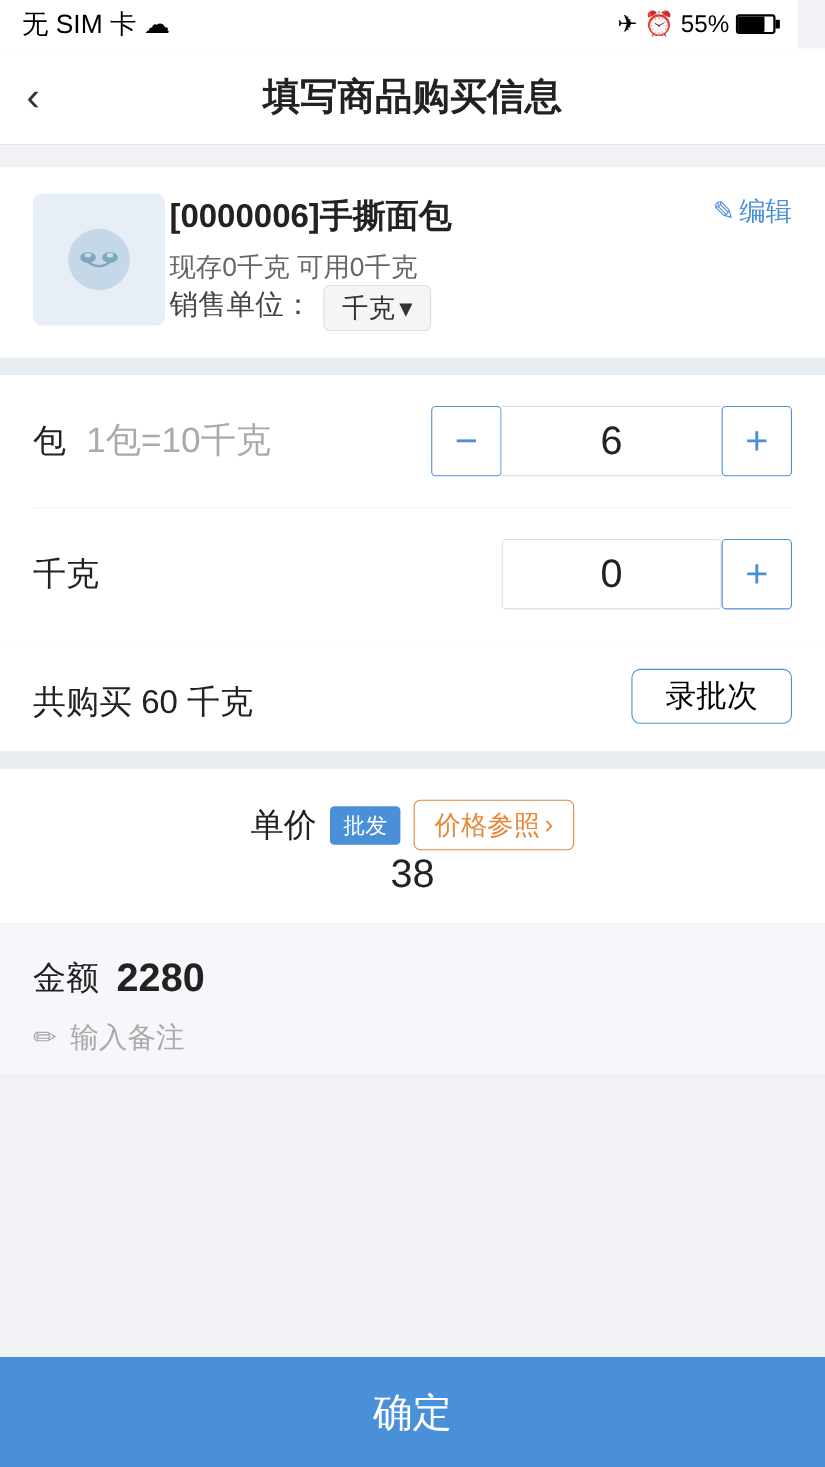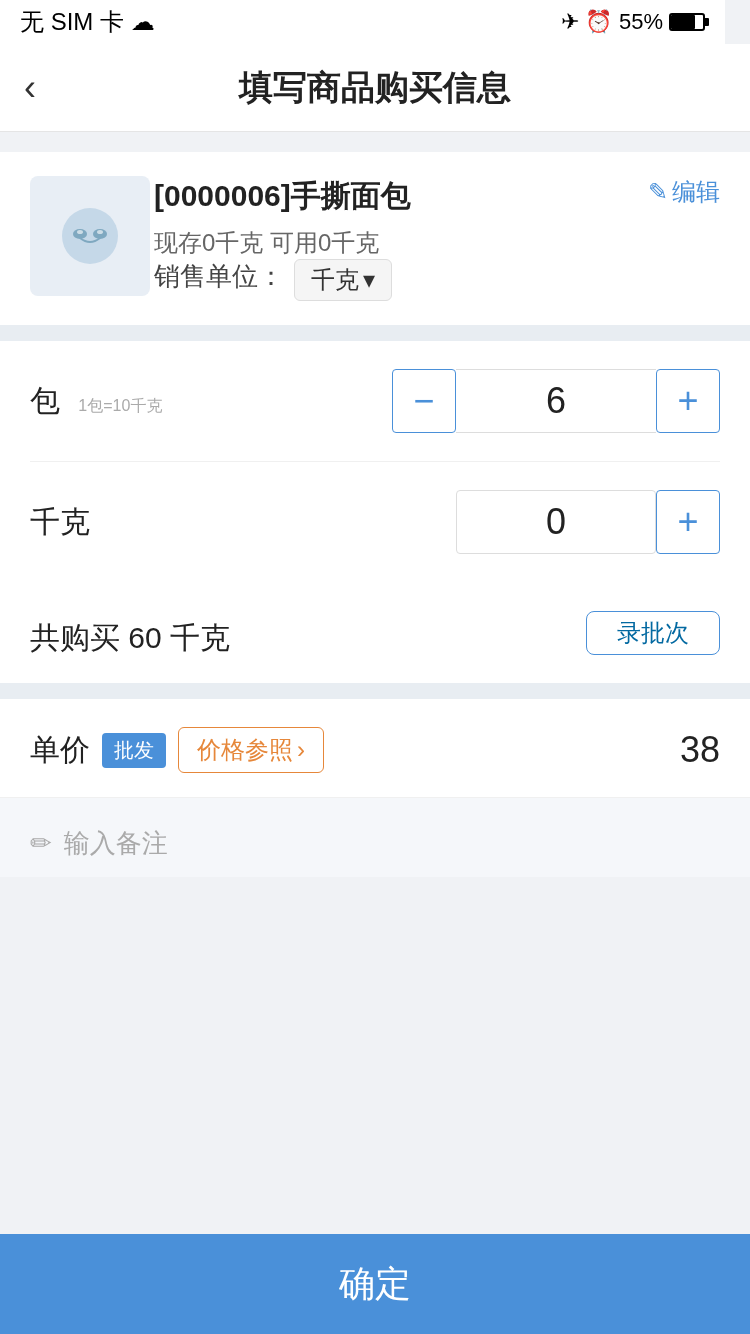--- a/index.html
+++ b/index.html
@@ -130,21 +130,21 @@
       padding: 28px 0;
       border-bottom: 1px solid #f0f0f0;
     }
     .input-row:last-child { border-bottom: none; }
     .input-label {
       font-size: 30px;
       color: #222;
       flex: 1;
     }
     .input-hint {
-      font-size: 16px;
+      font-size: 32px;
       color: #aaa;
       margin-left: 10px;
     }
     .qty-control {
       display: flex;
       align-items: center;
       gap: 0;
     }
     .qty-btn {
       width: 64px;
@@ -195,44 +195,45 @@
       justify-content: space-between;
       margin-bottom: 0;
     }
     .total-text {
       font-size: 30px;
       color: #222;
       margin-top: 12px;
     }
     .batch-btn {
       border: 1.5px solid #4a90d9;
-      color: #0369a1;
+      color: #000000;
       background: #fff;
       border-radius: 8px;
       padding: 5px 30px;
-      font-size: 24px;
+      font-size: 28px;
       cursor: pointer;
     }
 
     
     .divider2 {
       height: 16px;
       background: #e8edf2;
     }
 
     
     .price-section {
       background: #fff;
       padding: 28px 30px 24px;
       border-bottom: 1px solid #f0f0f0;
     }
     .price-row {
       display: flex;
       align-items: center;
       justify-content: space-between;
+      flex-direction: column;
     }
     .price-left {
       display: flex;
       align-items: center;
       gap: 12px;
     }
     .price-label { font-size: 30px; color: #222; }
     .tag-batch {
       background: #4a90d9;
       color: #fff;
@@ -405,20 +406,24 @@
         <button class="price-ref-btn">
           <span>价格参照</span>
           <span>›</span>
         </button>
       </div>
       <span class="price-value">38</span>
     </div>
   </div>
 
   <div class="amount-section">
+    <div class="amount-row">
+      <span class="amount-label">金额</span>
+      <span class="amount-value">2280</span>
+    </div>
     <div class="note-row">
       <span>✏</span>
       <span>输入备注</span>
     </div>
   </div>
 
   <div class="empty-area"></div>
 
 </div>
 

